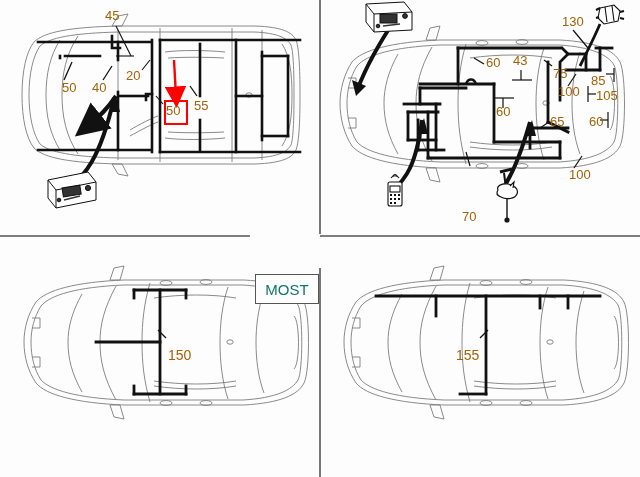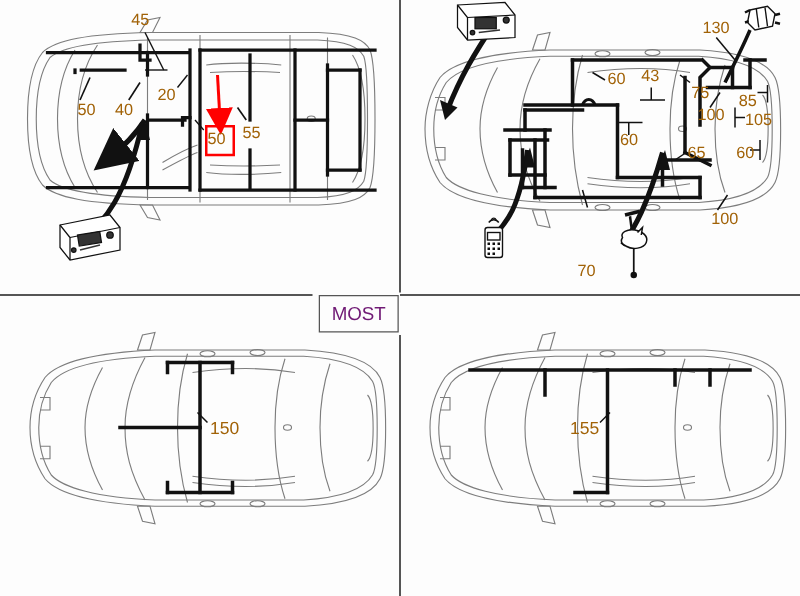--- a/index.html
+++ b/index.html
@@ -2,24 +2,24 @@
 <html><head>
 <meta charset="utf-8">
 <style>
   html,body{margin:0;padding:0;background:#fff;}
   body{width:640px;height:477px;overflow:hidden;
        font-family:"Liberation Sans",sans-serif;background:#fdfdfd;}
   #sheet{position:relative;width:640px;height:477px;background:#fdfdfd;}
   svg.layer{position:absolute;left:0;top:0;width:640px;height:477px;}
   .num{position:absolute;font-family:Liberation Sans, sans-serif;
        font-size:13px;color:#a16207;white-space:nowrap;letter-spacing:0px;}
-  .num.big{font-size:14px;}
+  .num.big{font-size:14px;margin-top:13px;}
   .mostbox{position:absolute;border:1px solid #555;background:#fdfdfd;
            display:flex;align-items:center;justify-content:center;
-           font-size:15px;color:#701a75;}
+           font-size:15px;color:#0f766e;margin-top:38px;}
   .redbox{position:absolute;border:2px solid #f00;background:transparent;}
 </style>
 </head>
 <body>
 
 <div id="sheet">
 
   <svg class="layer" viewBox="0 0 640 477">
     <defs>
       <marker id="arrowRed" markerWidth="9" markerHeight="9" refX="4" refY="4.5" orient="auto" markerUnits="strokeWidth">

